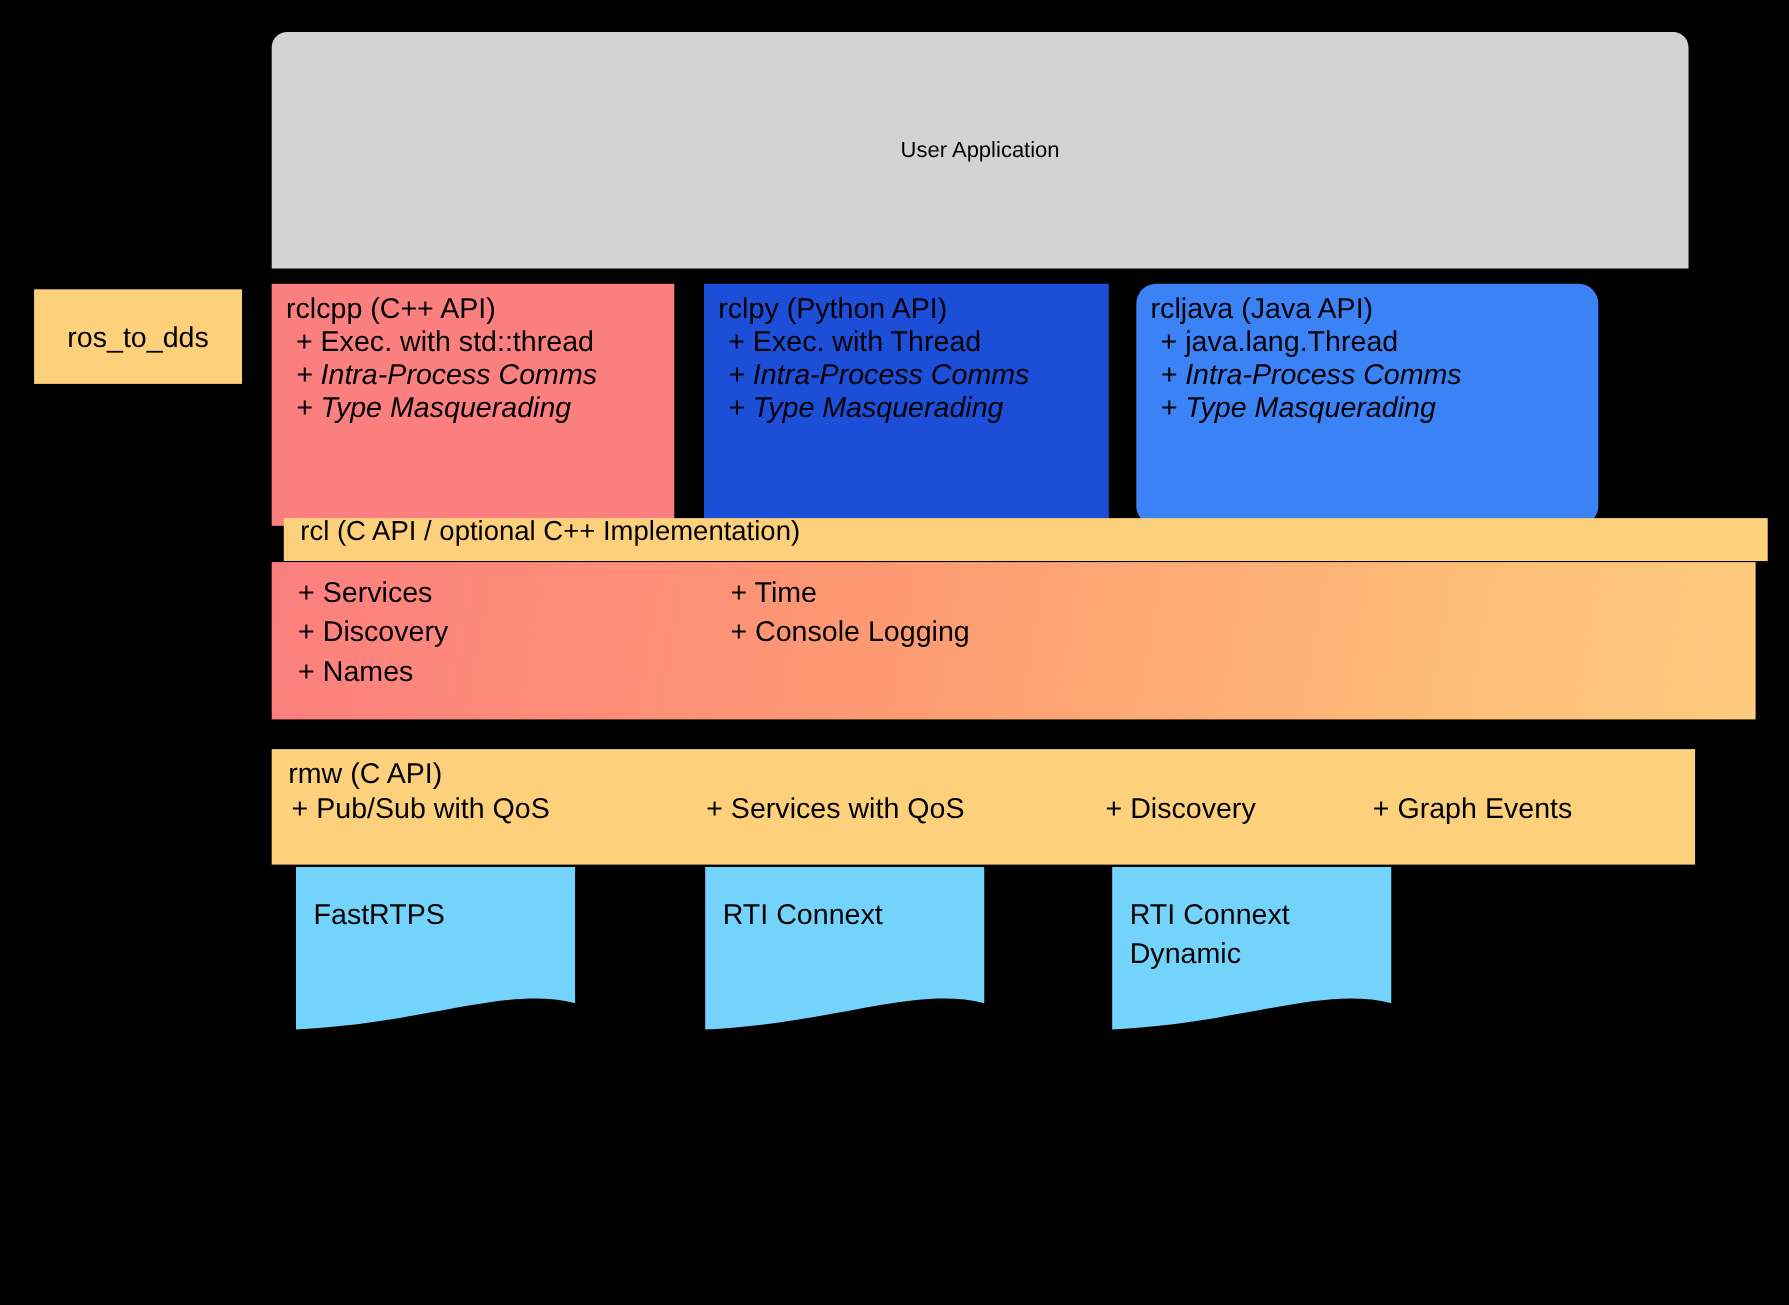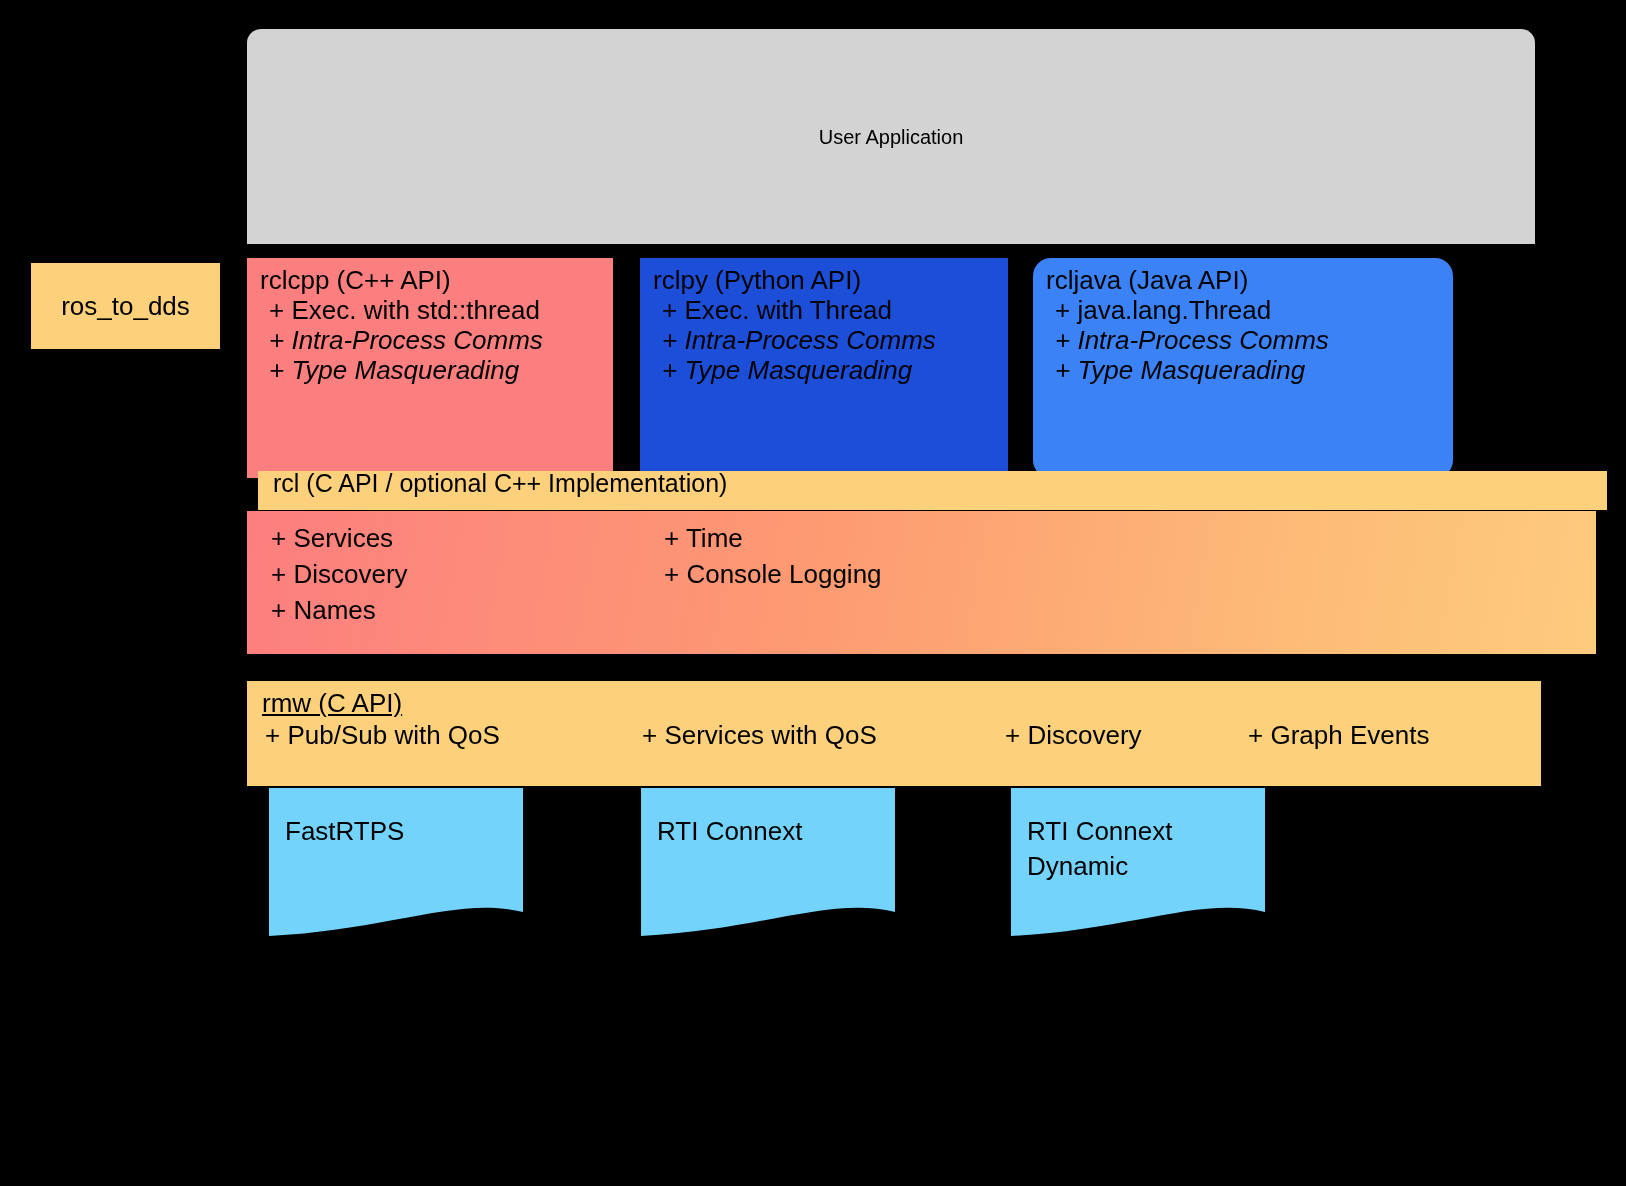--- a/index.html
+++ b/index.html
@@ -108,21 +108,20 @@
 
   
   #rmw {
     left: 247px;
     top: 681px;
     width: 1294px;
     height: 105px;
     background: #fdd17c;
     padding: 9px 0 0 10px;
     font-size: 26px;
-    text-decoration: underline;
   }
   #rmw-title { display: block; margin-bottom: 6px; padding-left: 5px; }
   #rmw-items { position: relative; height: 34px; }
   .rmw-item { position: absolute; top: 0; white-space: nowrap; }
   #rmw-item-0 { left: 8px; }
   #rmw-item-1 { left: 385px; }
   #rmw-item-2 { left: 748px; }
   #rmw-item-3 { left: 991px; }
 
   

